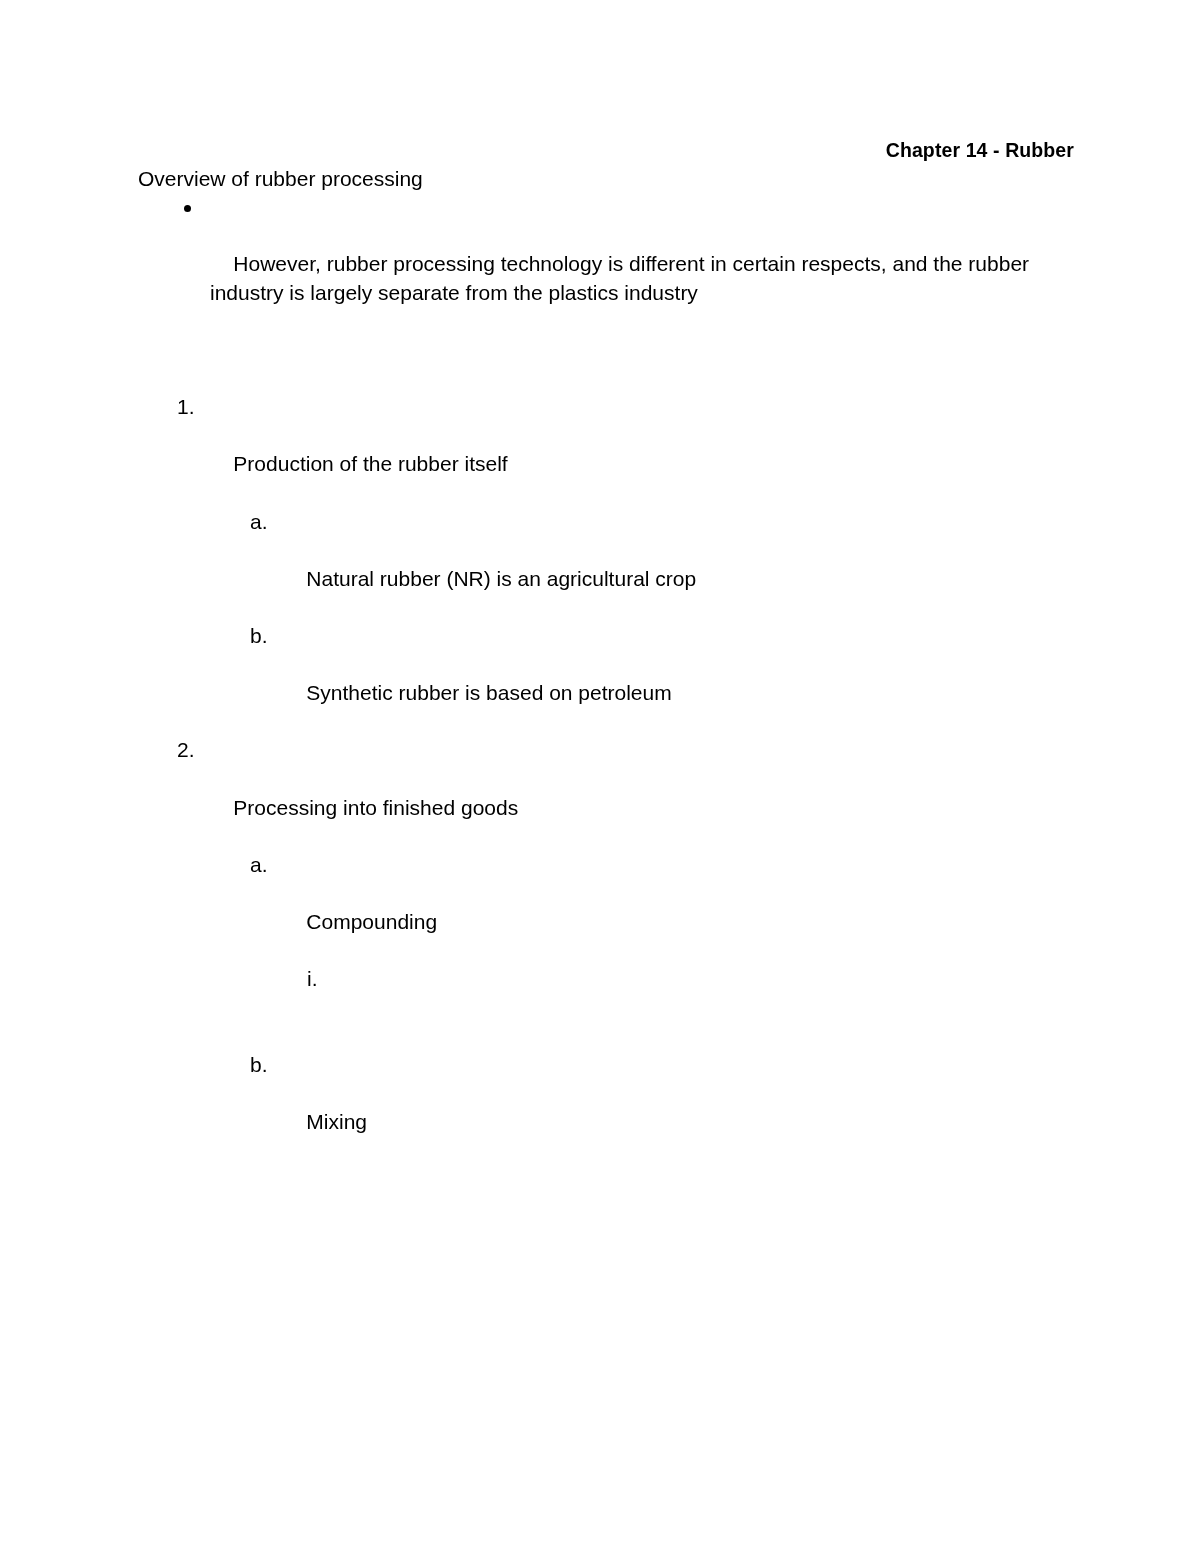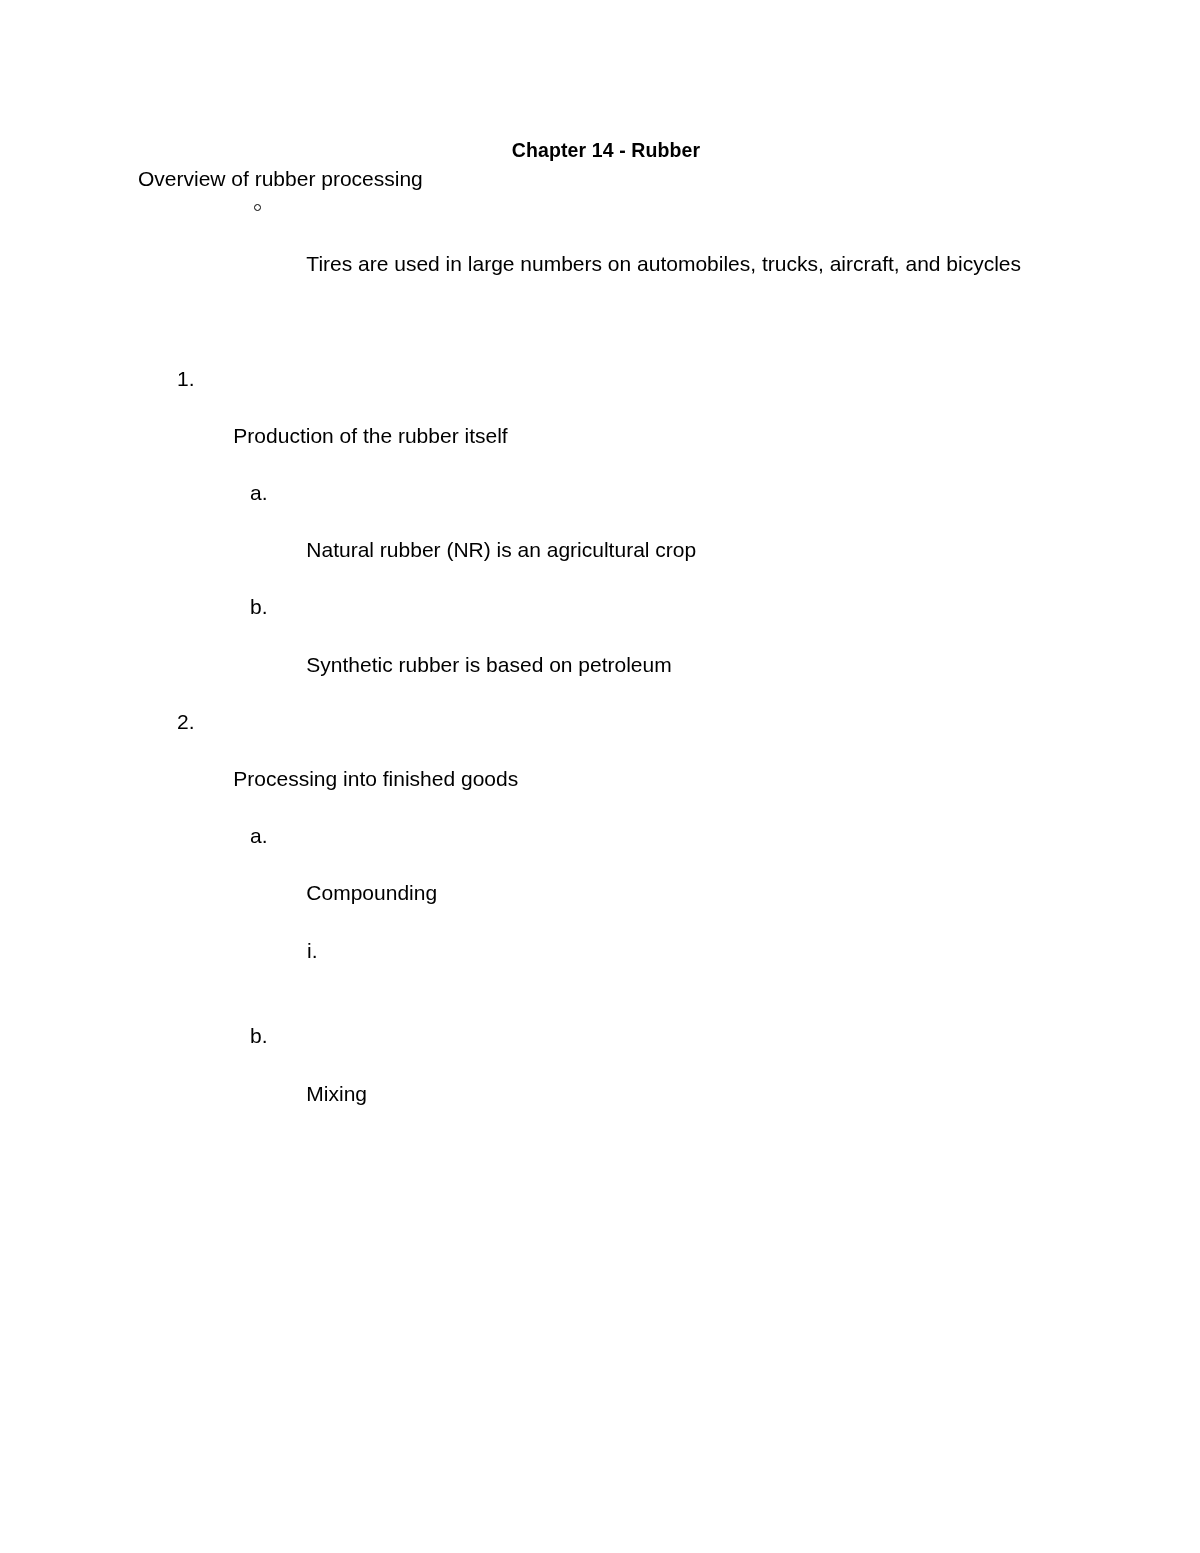--- a/index.html
+++ b/index.html
@@ -16,21 +16,21 @@
   }
   .page {
     position: relative;
     width: 1200px;
     height: 1553px;
     background: #ffffff;
     box-sizing: border-box;
     padding: 136px 120px 0 138px;
   }
   .doc-title {
-    text-align: center;
+    text-align: right;
     font-weight: bold;
     font-size: 19.5px;
     line-height: 28.5px;
     margin: 0 0 0 0;
     letter-spacing: 0.1px;
     padding-right: 6px;
   }
   .line {
     position: relative;
     font-size: 21px;
@@ -85,23 +85,23 @@
 </style>
 </head>
 <body>
 
 <div class="page">
 
   <div class="doc-title">Chapter 14 - Rubber</div>
 
   <div class="line lv0">Overview of rubber processing</div>
 
-  <div class="line lv2">
-    <span class="bullet-circle"></span>
-    <span>Tires are used in large numbers on automobiles, trucks, aircraft, and bicycles</span>
+  <div class="line lv1">
+    <span class="bullet-disc"></span>
+    <span>However, rubber processing technology is different in certain respects, and the rubber industry is largely separate from the plastics industry</span>
   </div>
 
   <div class="blank-line">&nbsp;</div>
   <div class="blank-line">&nbsp;</div>
 
 
   <div class="line n1">
     <span class="marker">1.</span>
     <span>Production of the rubber itself</span>
   </div>

